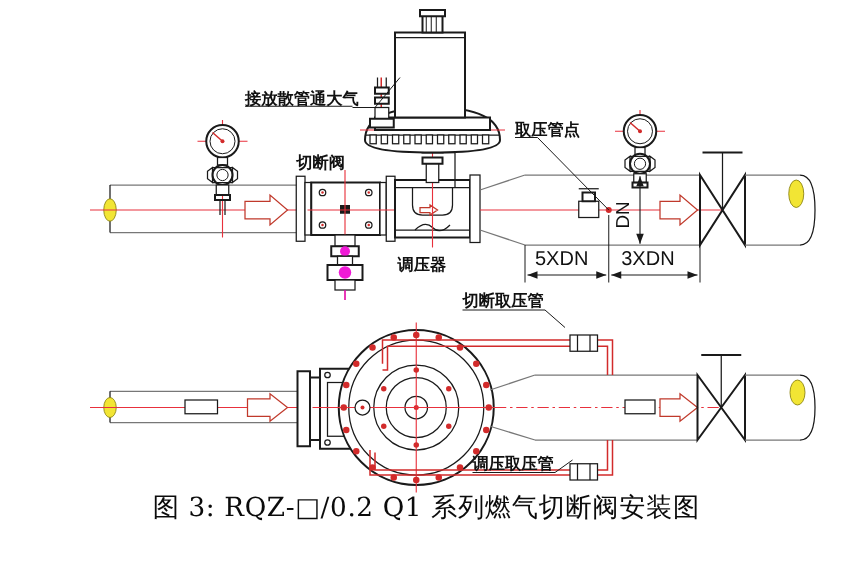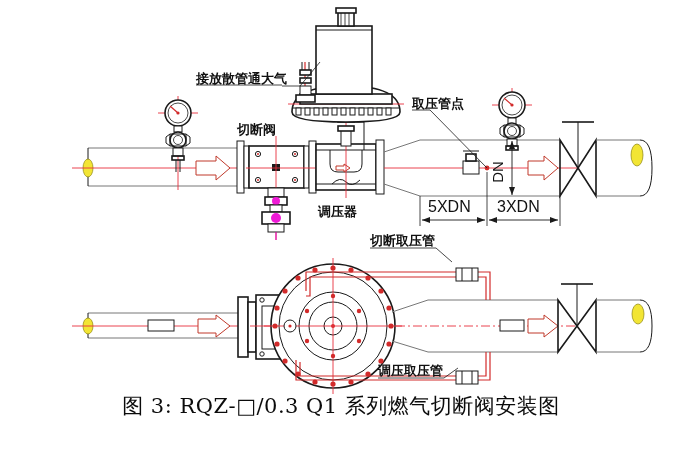--- a/index.html
+++ b/index.html
@@ -403,15 +403,15 @@
         <path class="ln-t" d="M370,248 L436,248 L452,262"></path>
         <path class="ln-t" d="M378,378 L444,378 L458,368"></path>
       </g>
 
       <text class="cjk" x="370" y="245" font-size="13">切断取压管</text>
       <text class="cjk" x="378" y="375" font-size="13">调压取压管</text>
     </g>
   </svg>
 
   <div class="caption-box">
-    <span class="caption-text">图 3: RQZ-□/0.3 Q1 系列燃气切断阀安装图</span>
+    <span class="caption-text">图 3: RQZ-□/0.2 Q1 系列燃气切断阀安装图</span>
   </div>
 </div>
 
 </body></html>

